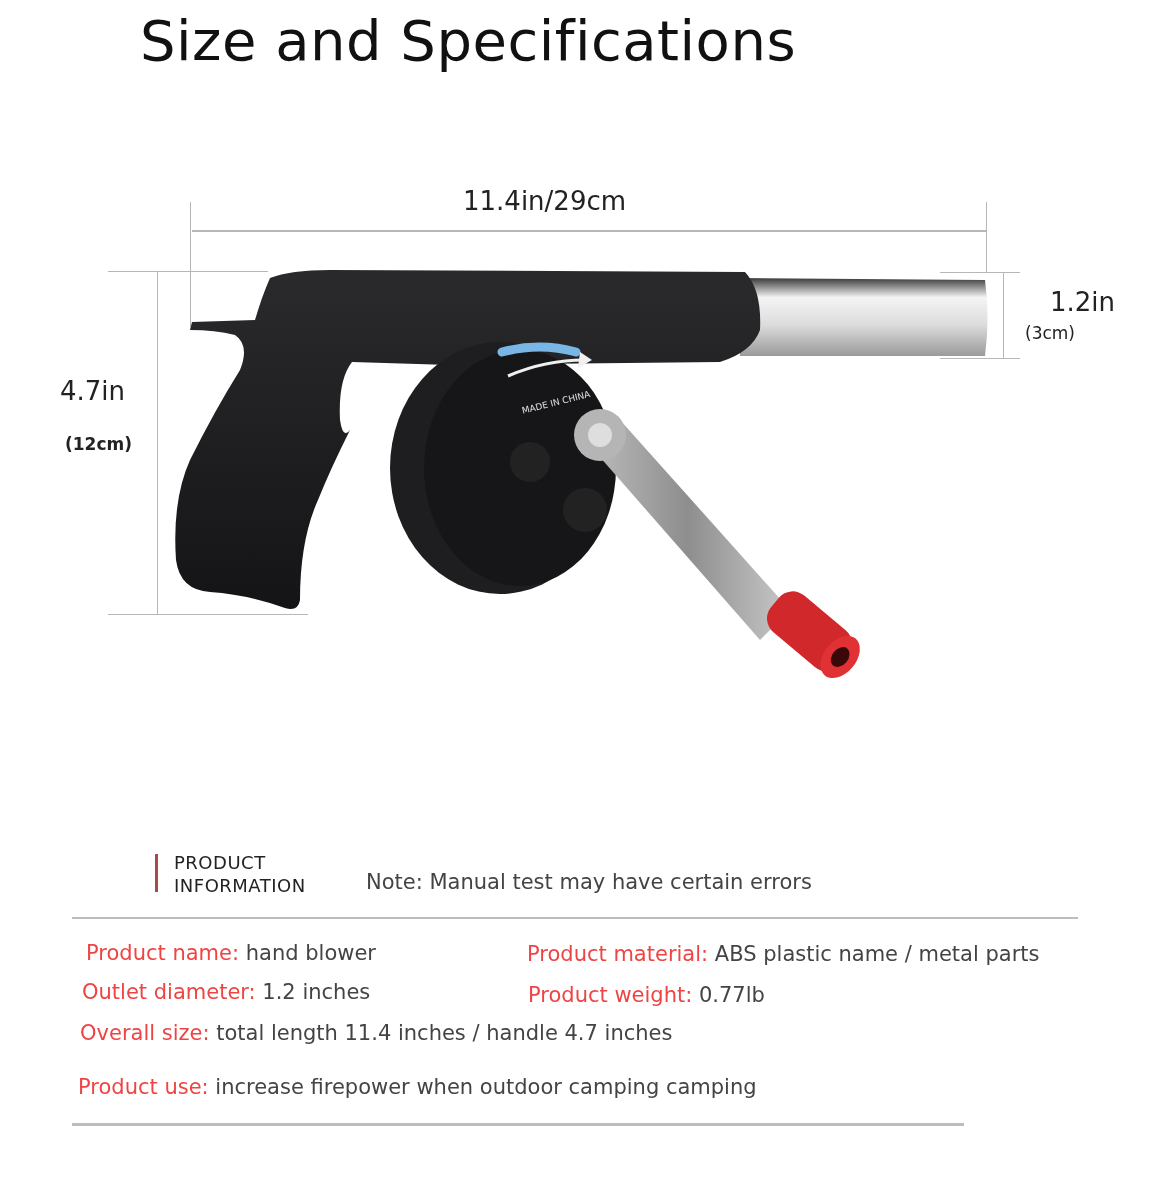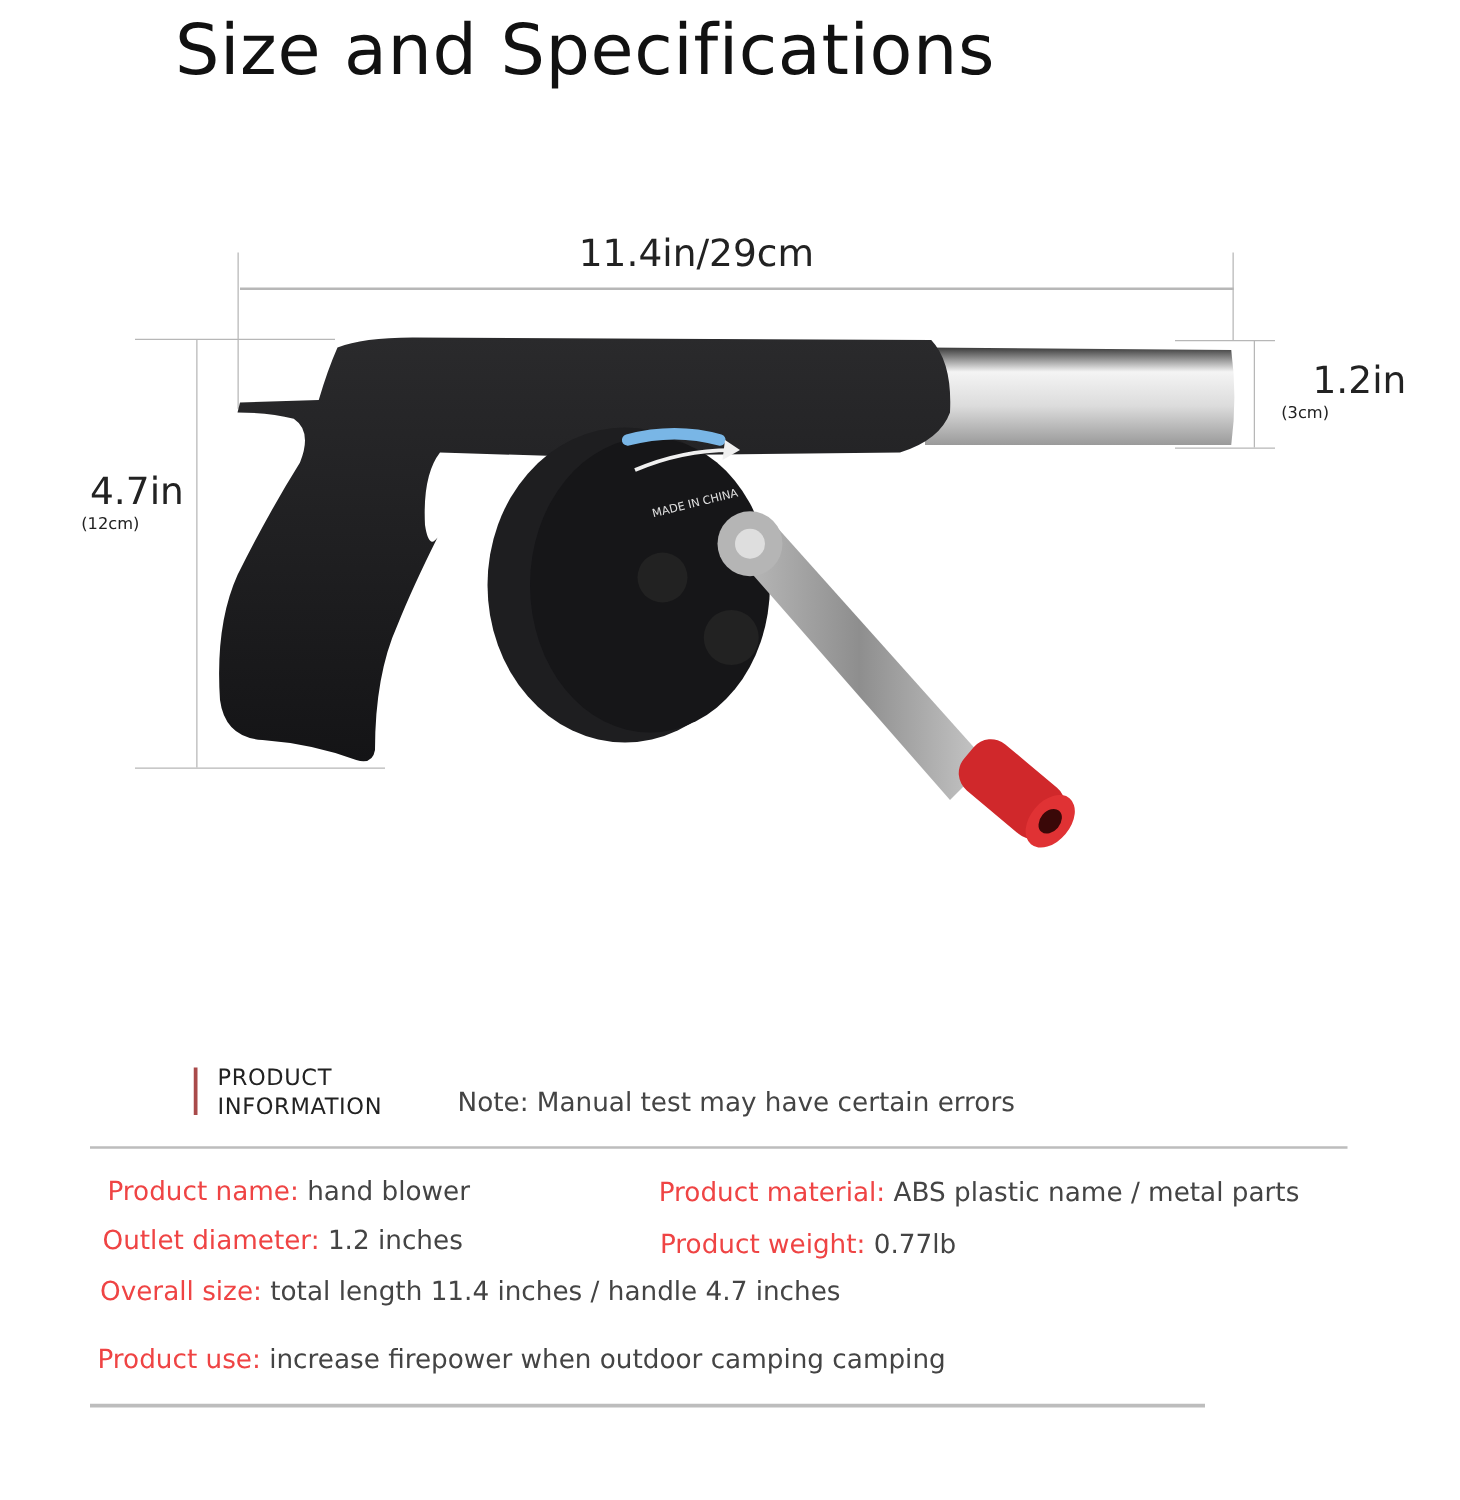--- a/index.html
+++ b/index.html
@@ -1,20 +1,20 @@
 <!DOCTYPE html>
 <html><head>
   <meta charset="utf-8">
   <style>
     html, body { margin: 0; padding: 0; background: #ffffff; }
     body { width: 1168px; height: 1200px; position: relative; overflow: hidden; font-family: "DejaVu Sans", sans-serif; color: #222; }
     .title { position: absolute; top: 8px; left: 0; width: 936px; text-align: center; font-size: 56px; font-weight: 400; color: #111; letter-spacing: 0.5px; }
     .dim-text { position: absolute; color: #222; font-family: "DejaVu Sans", sans-serif; }
-    .dim-main { font-size: 30px; }
-    .dim-sub { font-size: 13px; }
+    .dim-main { font-size: 26px; }
+    .dim-sub { font-size: 17px; }
     .line { position: absolute; background: #b7b7b7; }
     .product-svg { position: absolute; left: 0; top: 0; }
     .info-bar { position: absolute; left: 155px; top: 854px; width: 3px; height: 38px; background: #a94a4a; }
     .info-head { position: absolute; left: 174px; top: 851px; font-size: 18px; line-height: 23px; font-weight: 500; color: #222; letter-spacing: 0.5px; }
     .note { position: absolute; left: 366px; top: 870px; font-size: 21px; color: #444; }
     .divider { position: absolute; height: 2px; background: #bdbdbd; }
     .spec { position: absolute; font-size: 21px; color: #333; white-space: nowrap; }
     .spec .k { color: #ef4444; }
     .spec .v { color: #444; }
   </style>
@@ -24,22 +24,22 @@
 <div class="title">Size and Specifications</div>
 
 <div class="line" style="left:192px; top:230px; width:795px; height:2px;"></div>
 <div class="line" style="left:190px; top:202px; width:1px; height:125px;"></div>
 <div class="line" style="left:986px; top:202px; width:1px; height:70px;"></div>
 <div class="dim-text dim-main" style="left:463px; top:186px;">11.4in/29cm</div>
 
 <div class="line" style="left:108px; top:271px; width:160px; height:1px;"></div>
 <div class="line" style="left:108px; top:614px; width:200px; height:1px;"></div>
 <div class="line" style="left:157px; top:272px; width:1px; height:342px;"></div>
-<div class="dim-text dim-main" style="left:72px; top:376px;">4.7in</div>
-<div class="dim-text dim-sub" style="left:65px; top:412px;">(12cm)</div>
+<div class="dim-text dim-main" style="left:60px; top:376px;">4.7in</div>
+<div class="dim-text dim-sub" style="left:65px; top:434px;font-weight:bold;">(12cm)</div>
 
 <div class="line" style="left:940px; top:272px; width:80px; height:1px;"></div>
 <div class="line" style="left:940px; top:358px; width:80px; height:1px;"></div>
 <div class="line" style="left:1003px; top:272px; width:1px; height:86px;"></div>
 <div class="dim-text dim-main" style="left:1018px; top:287px;margin-left:32px;">1.2in</div>
 <div class="dim-text dim-sub" style="left:1025px; top:323px;">(3cm)</div>
 
 <svg class="product-svg" width="1168" height="760" viewBox="0 0 1168 760">
   <defs>
     <linearGradient id="nozzleGrad" x1="0" y1="0" x2="0" y2="1">

